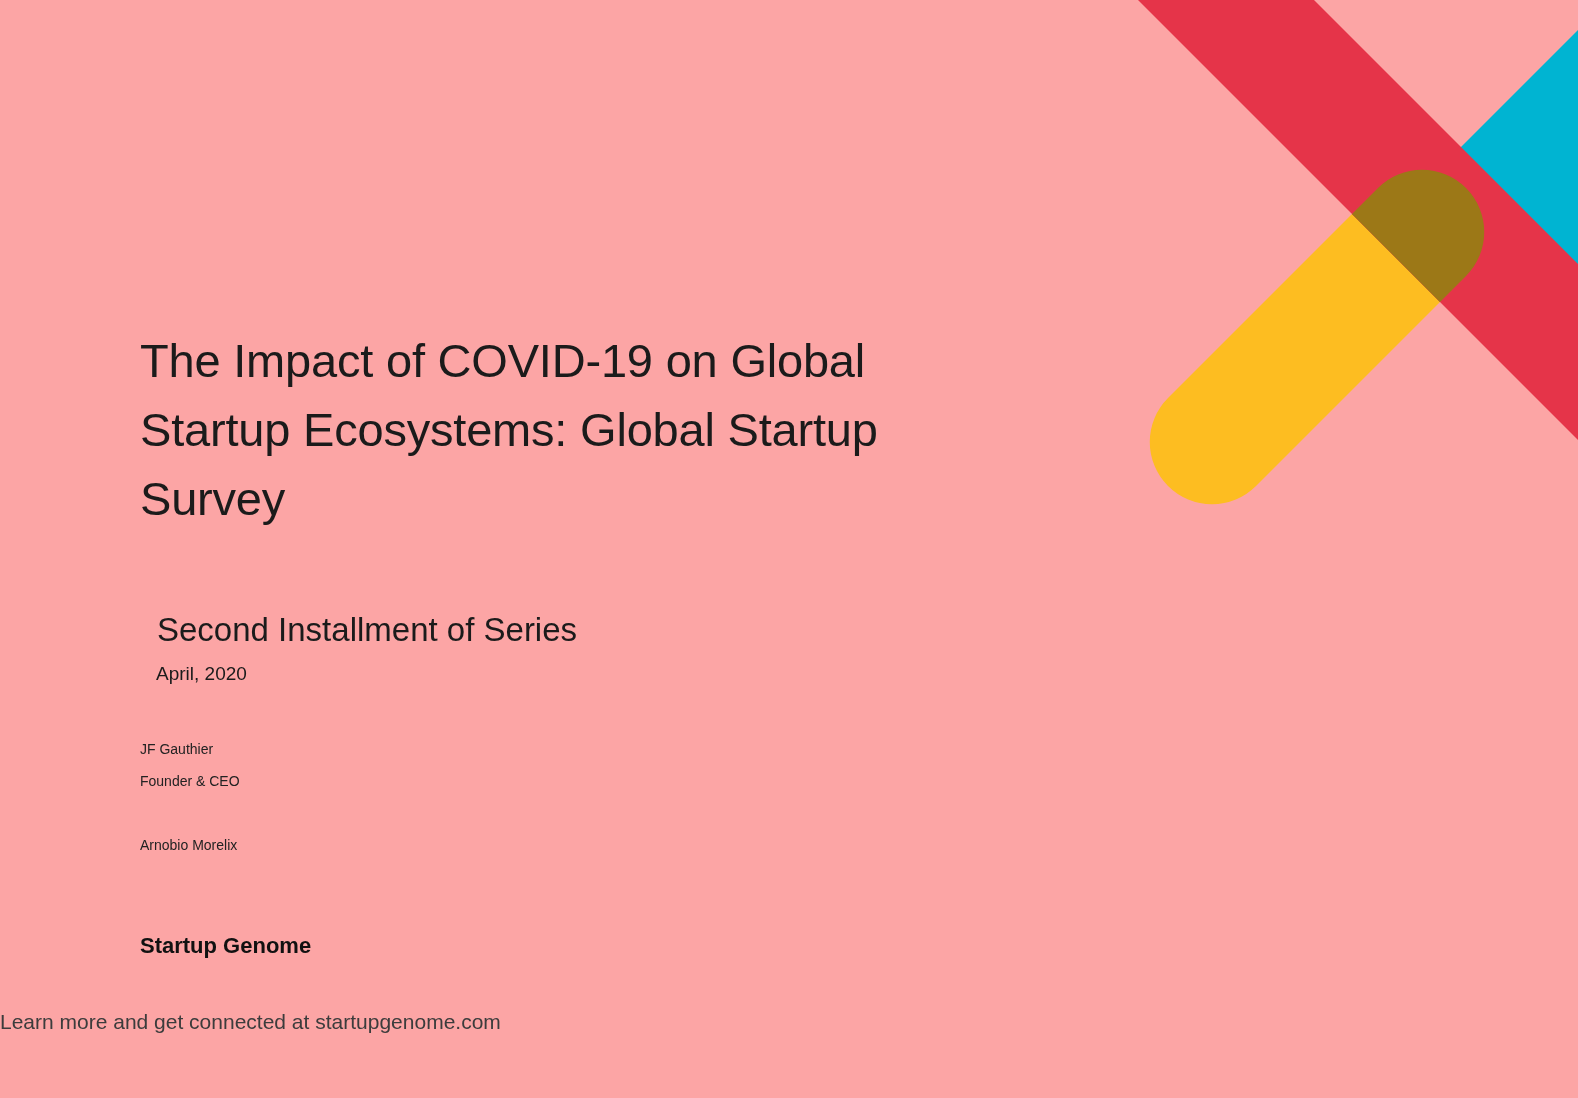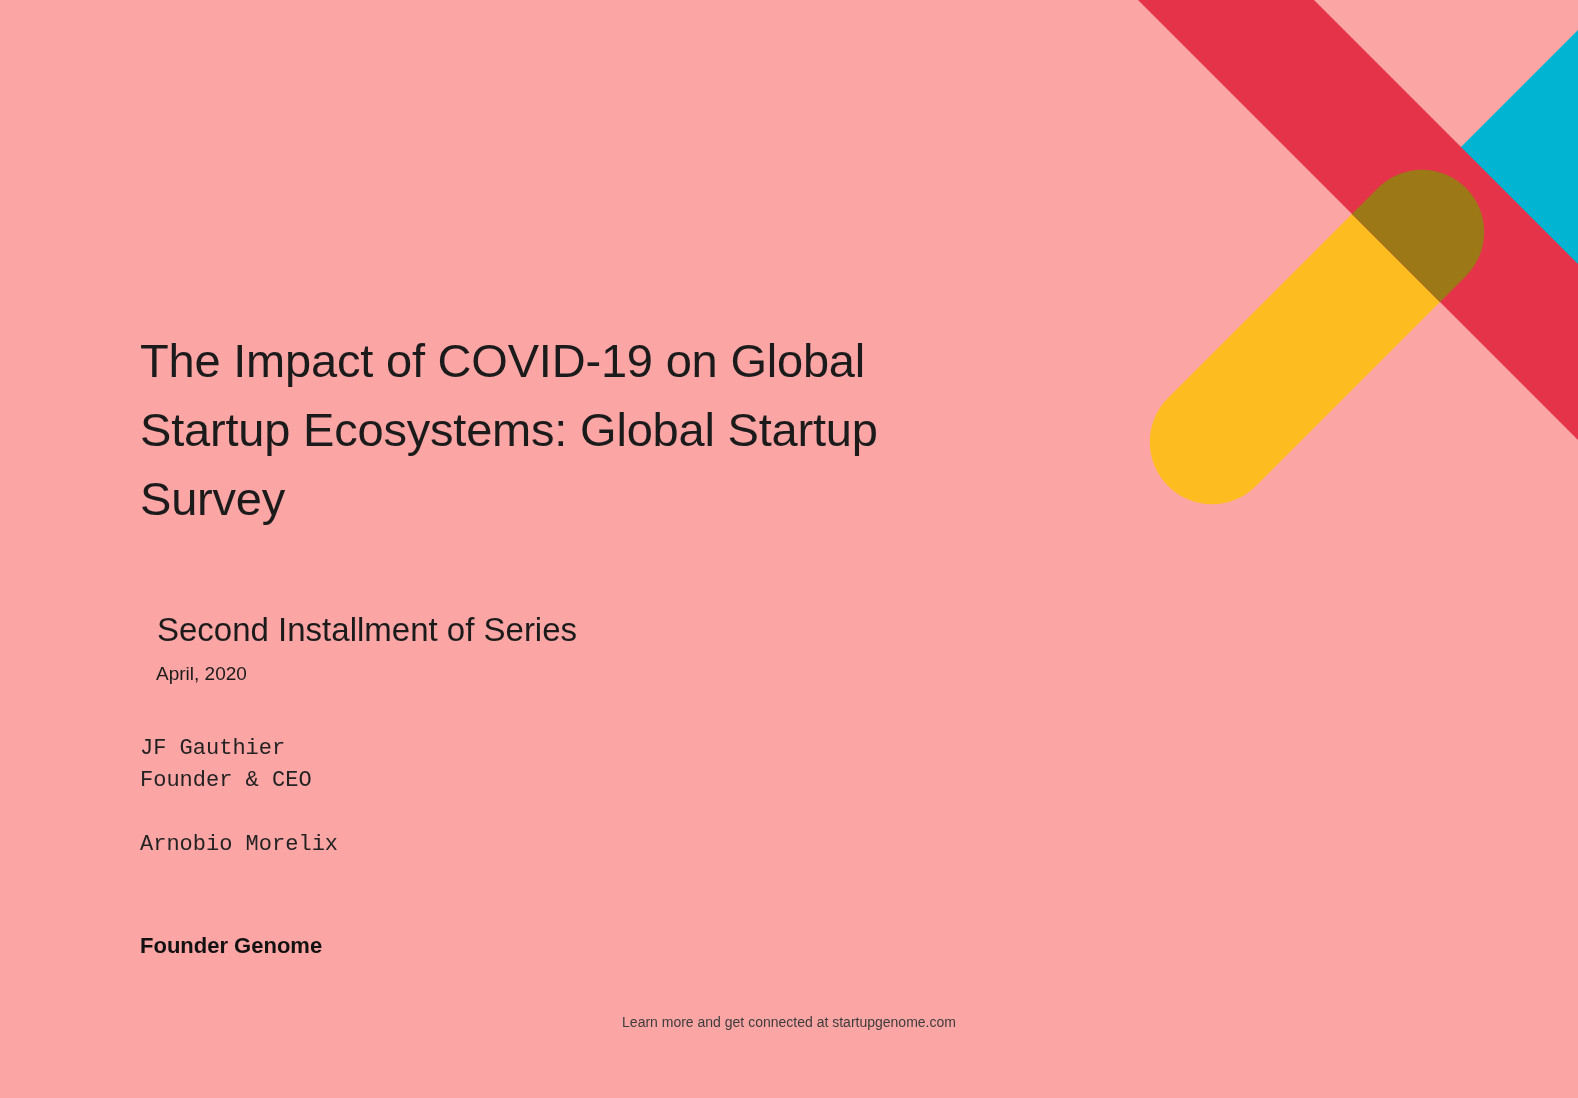--- a/index.html
+++ b/index.html
@@ -88,48 +88,46 @@
     width: 600px;
   }
   .person {
     margin: 0 0 32px 0;
   }
   .person:last-of-type {
     margin-bottom: 0;
   }
   .person-name,
   .person-role {
-    font-size: 22px;
+    font-size: 14px;
     font-weight: 400;
     line-height: 32px;
     color: #222222;
     margin: 0;
     white-space: nowrap;
-    font-family: Liberation Mono, monospace;
   }
 
   .org {
     position: absolute;
     top: 930px;
     left: 0;
     font-size: 22px;
     font-weight: 700;
     line-height: 32px;
     color: #111111;
     margin: 0;
     white-space: nowrap;
   }
 
   .footer {
     position: absolute;
     left: 0;
     right: 0;
     top: 1008px;
-    text-align: center;
-    font-size: 14px;
+    font-size: 21px;
     font-weight: 400;
     line-height: 28px;
     color: #3c3c3c;
     margin: 0;
   }
 </style>
 </head>
 <body>
 
 <div class="slide">
@@ -179,18 +177,18 @@
     <div class="people">
       <div class="person">
         <p class="person-name">JF Gauthier</p>
         <p class="person-role">Founder &amp; CEO</p>
       </div>
       <div class="person">
         <p class="person-name">Arnobio Morelix</p>
       </div>
     </div>
 
-    <p class="org">Founder Genome</p>
+    <p class="org">Startup Genome</p>
   </div>
 
   <p class="footer">Learn more and get connected at startupgenome.com</p>
 
 </div>
 
 </body></html>

